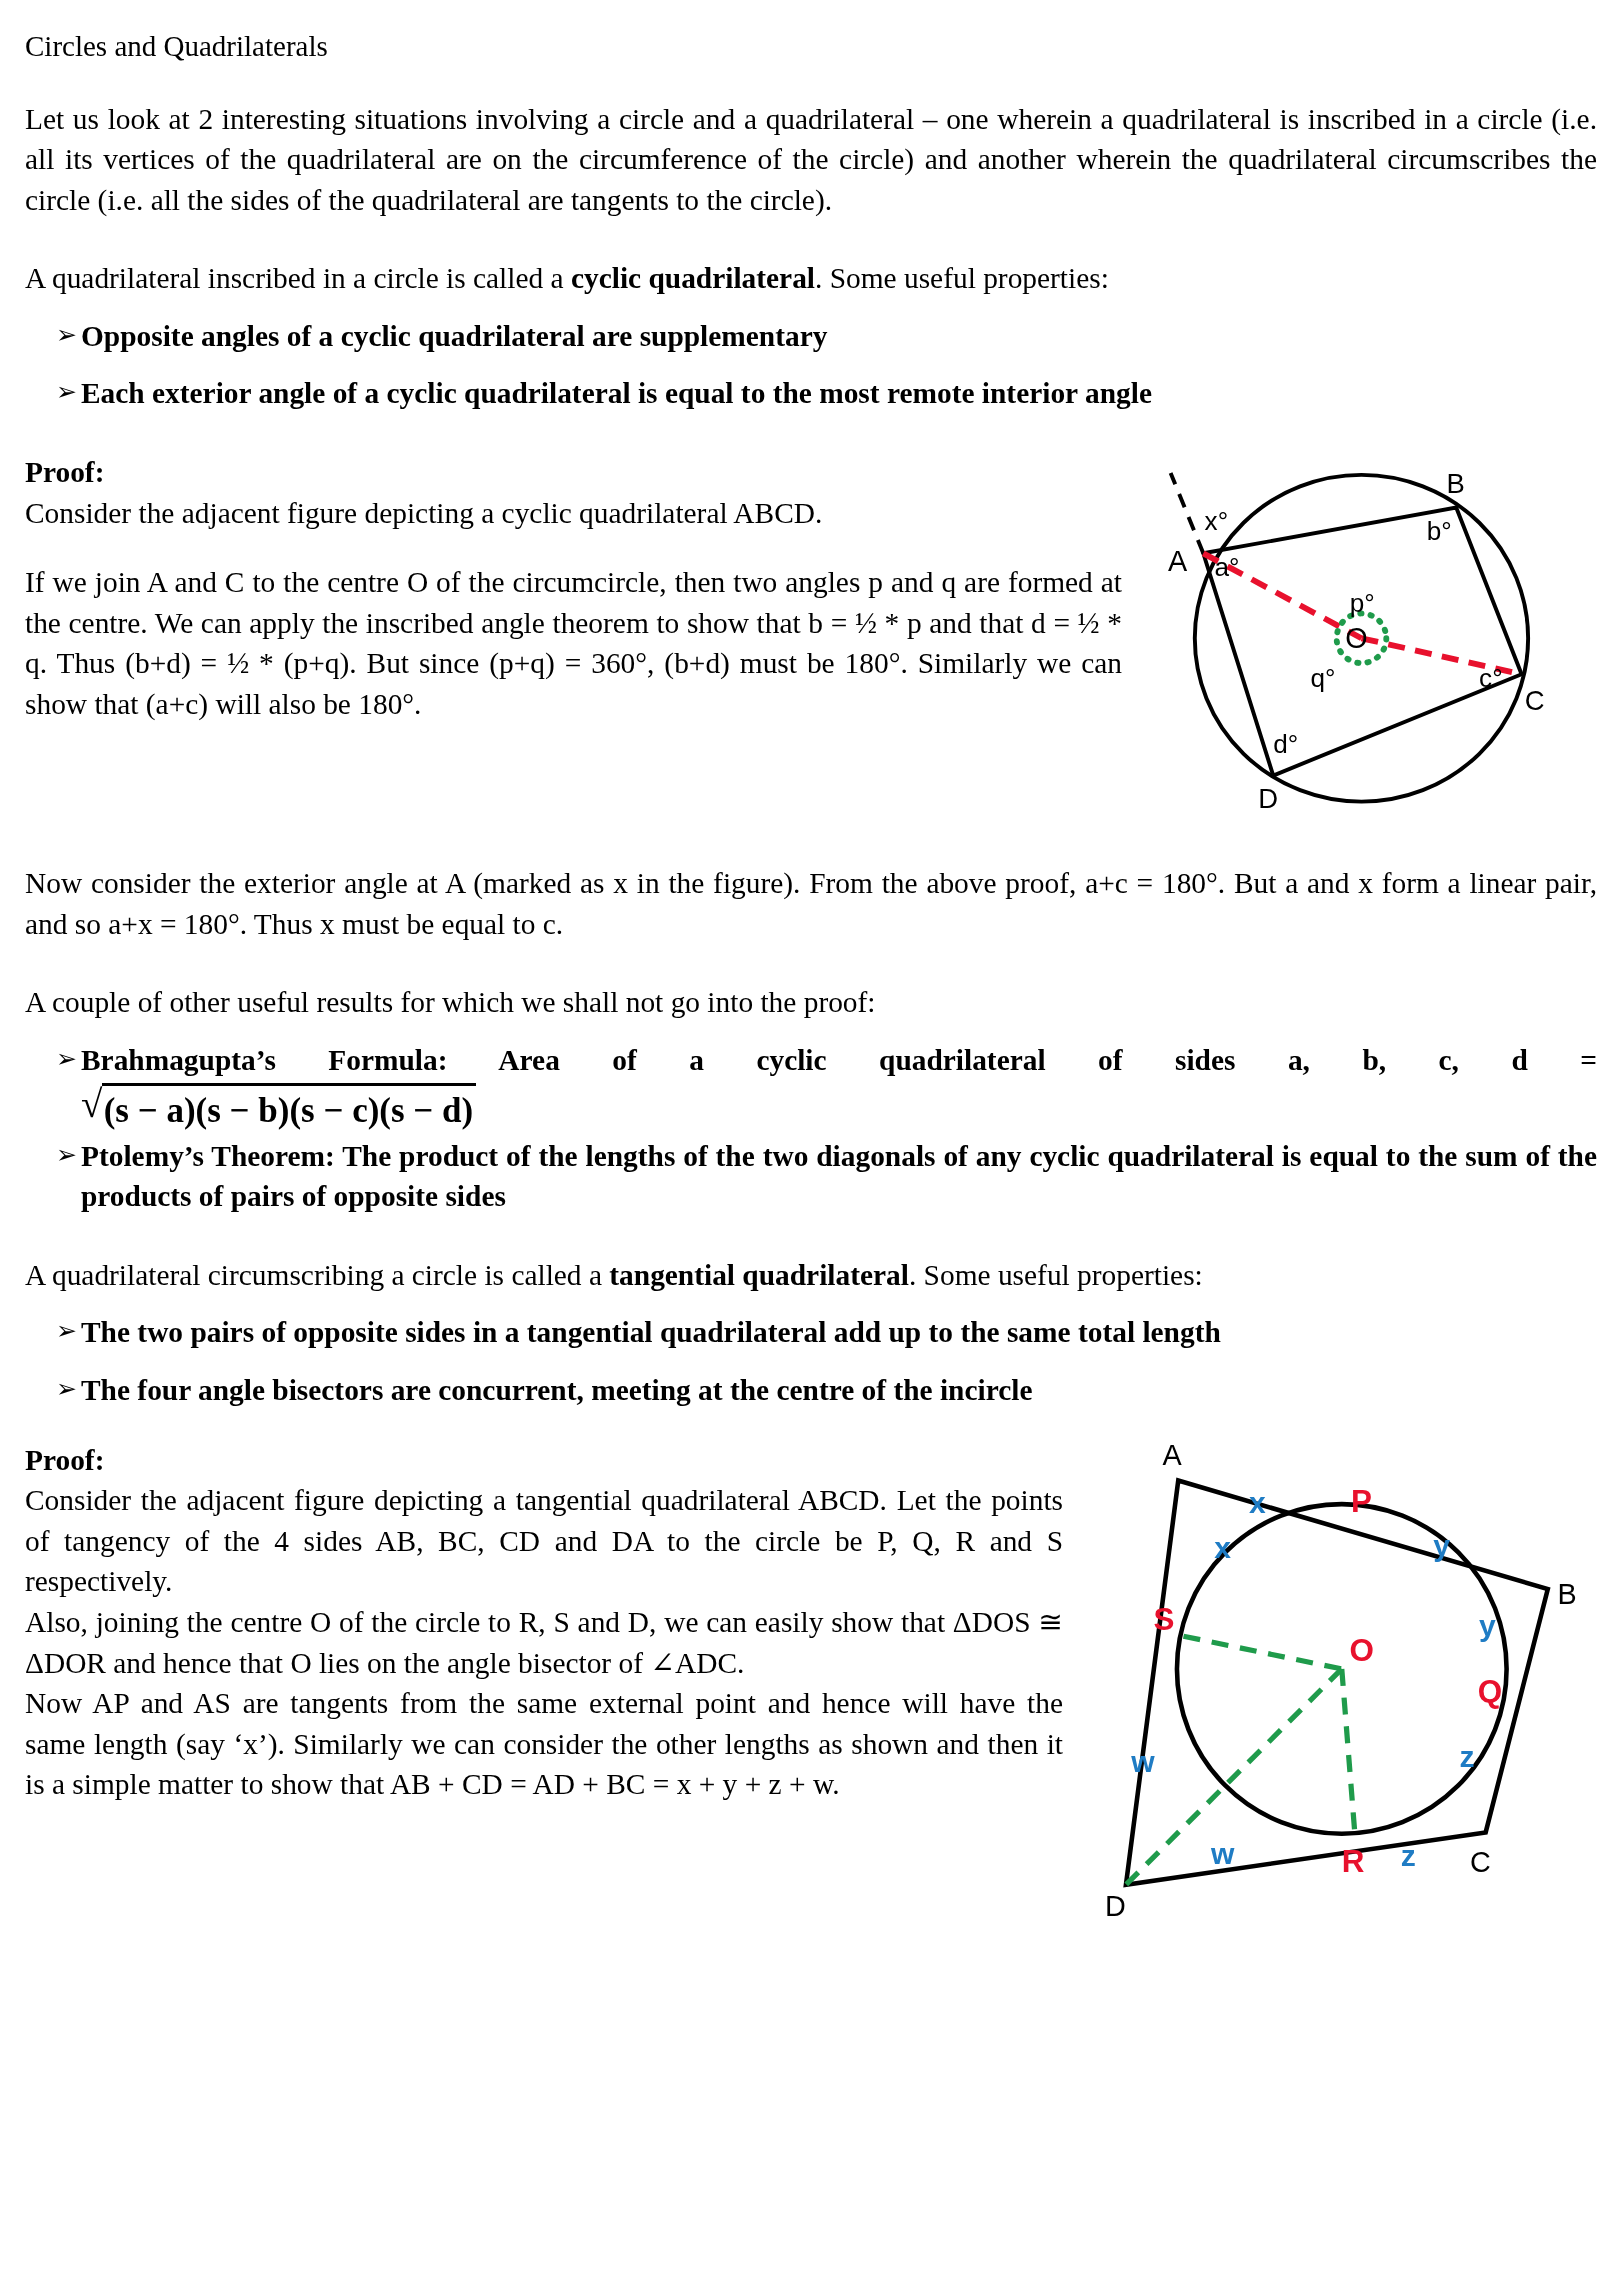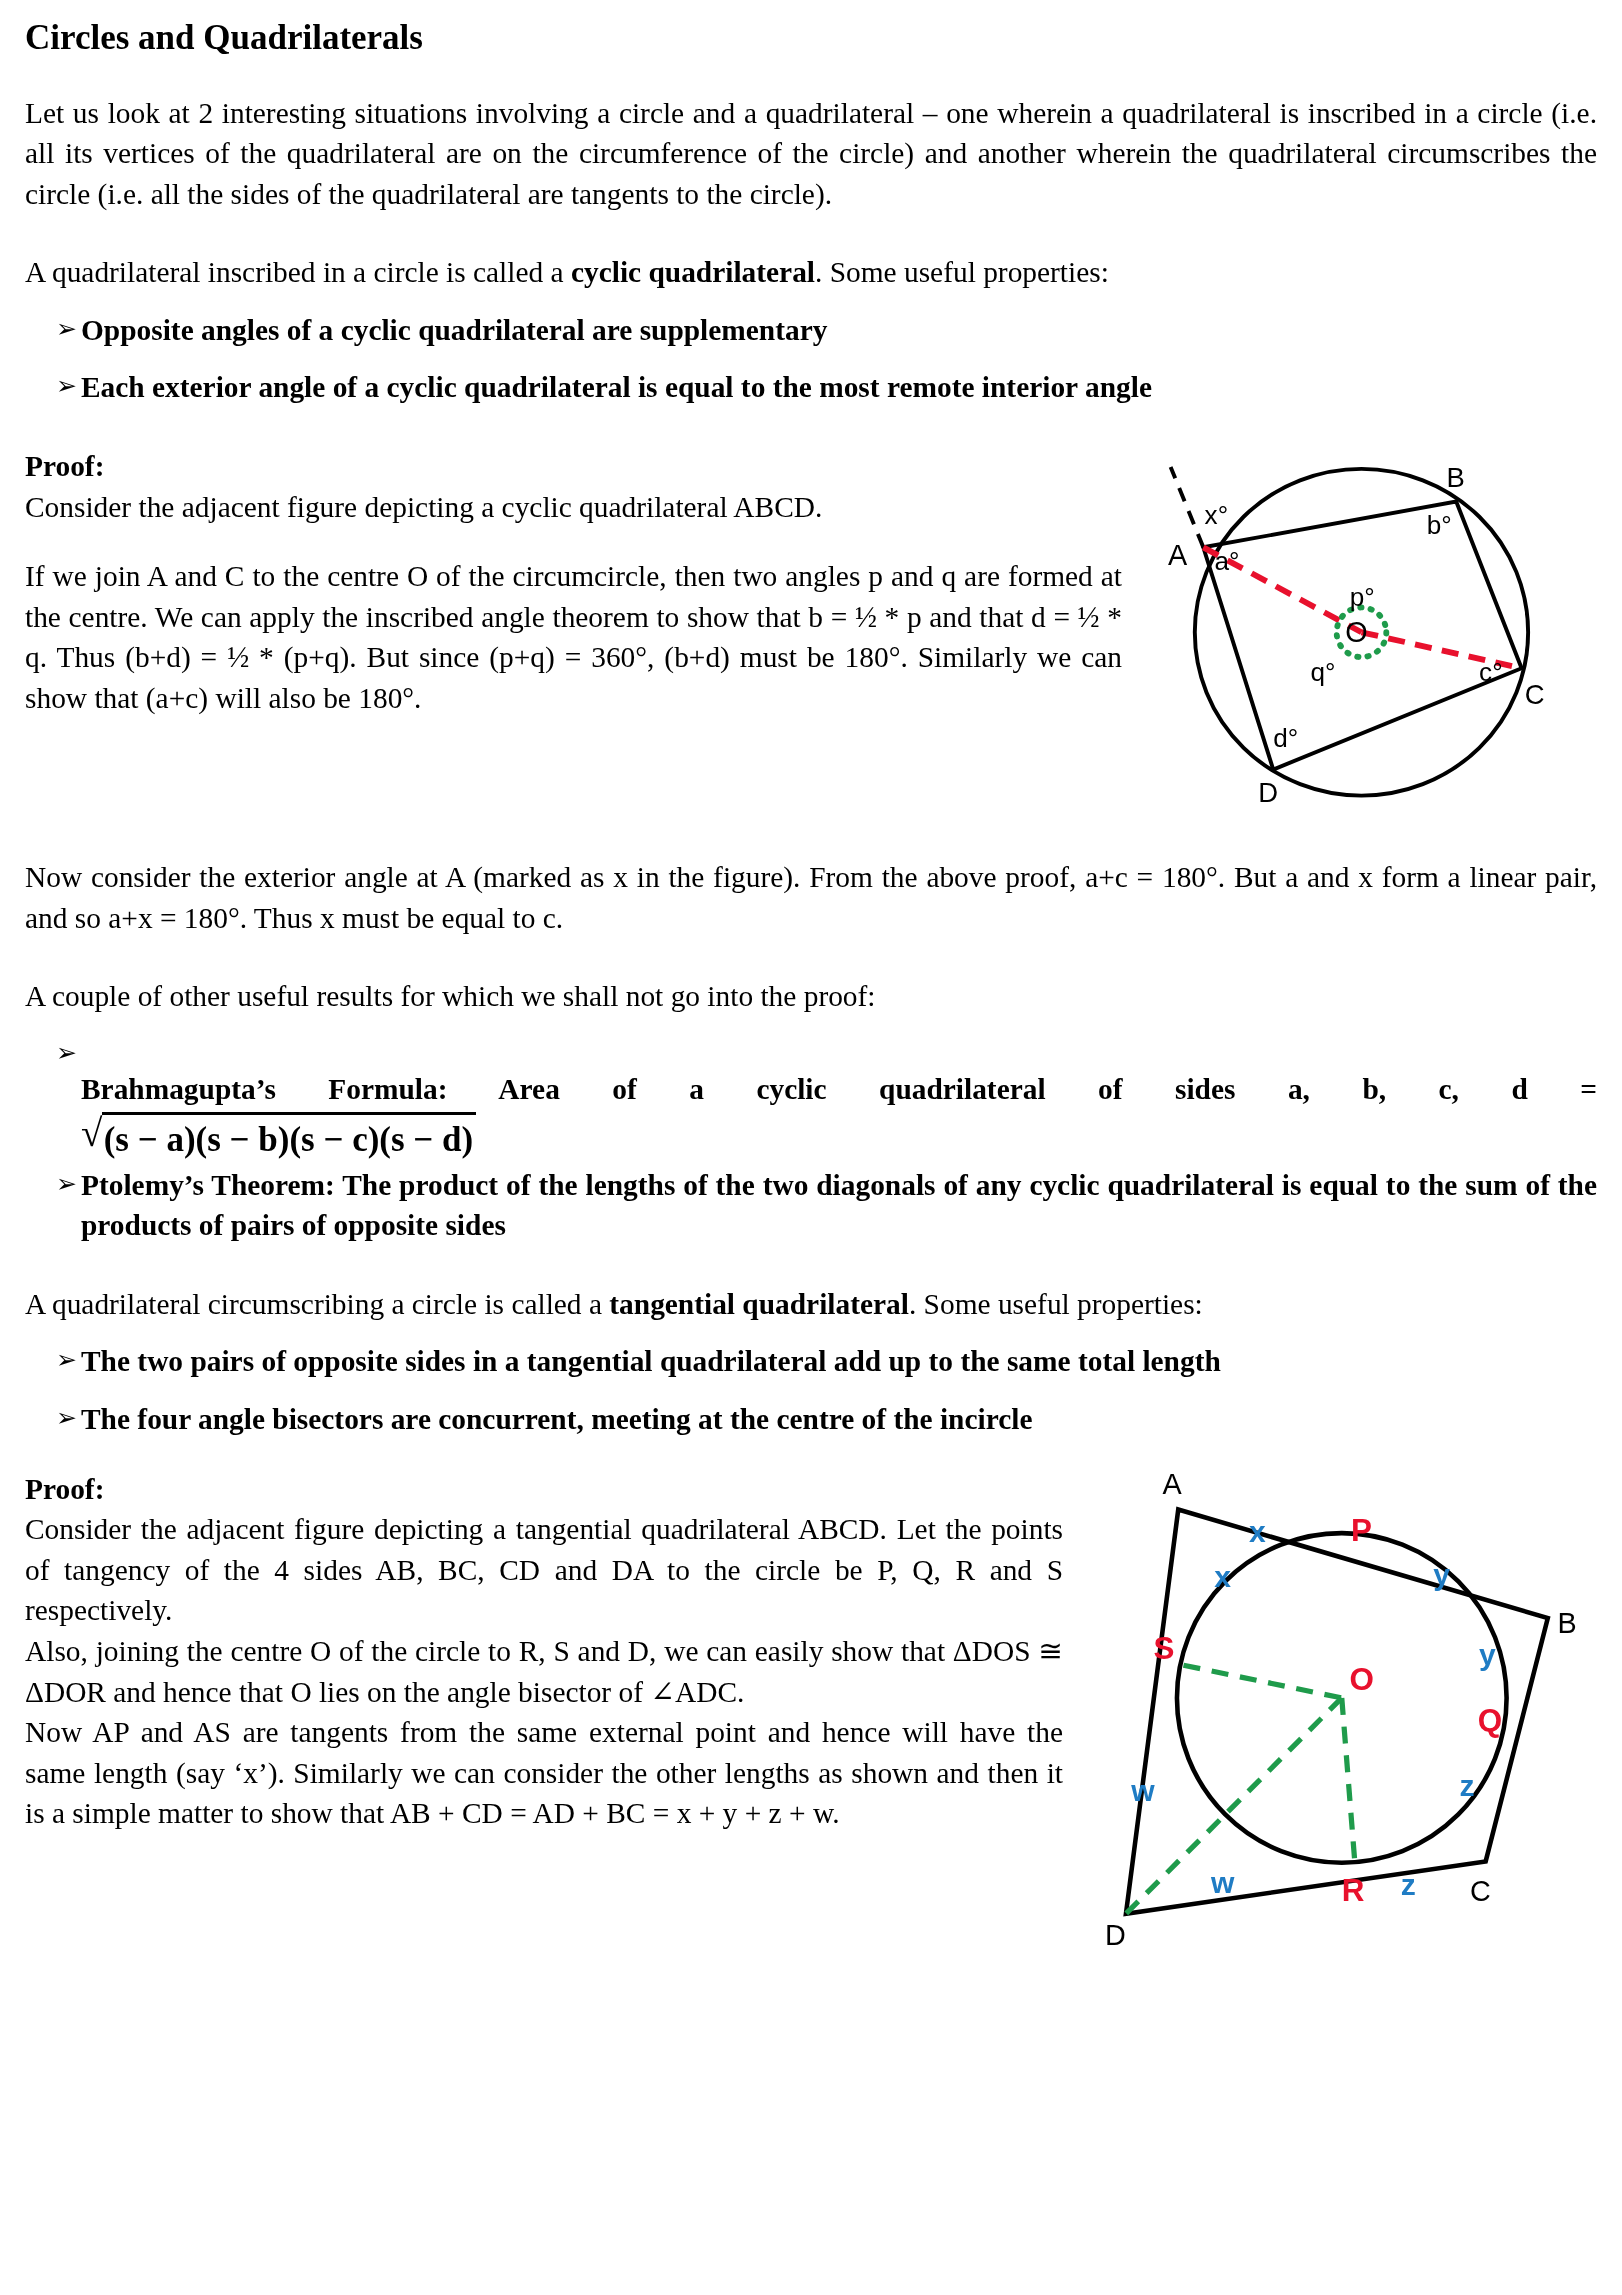--- a/index.html
+++ b/index.html
@@ -12,24 +12,24 @@
     width: 1623px;
     height: 2295px;
     background: #ffffff;
     font-family: "Liberation Serif", "DejaVu Serif", serif;
     color: #000000;
     box-sizing: border-box;
     padding: 19.6px 26px 0 25px;
     overflow: hidden;
   }
   .doc-title {
-    font-size: 35px;
-    font-weight: bold;
+    font-size: 29px;
+    font-weight: normal;
     line-height: 1.0;
-    margin: 0 0 0 0;
+    margin: 12px 0 0 0;
     letter-spacing: 0px;
   }
   .para {
     font-size: 29.4px;
     line-height: 1.38;
     text-align: justify;
     margin: 0;
   }
   .spacer-lg { height: 38px; }
   .spacer-md { height: 29px; }
@@ -153,21 +153,21 @@
 
   <div class="spacer-lg"></div>
 
   <p class="para">A couple of other useful results for which we shall not go into the proof:</p>
 
   <div class="spacer-sm"></div>
 
   <div class="bullet-row">
     <span class="bullet-glyph">➢</span>
     <span class="bullet-text">
-      <span class="justify-last-left" style="display:block;text-align:justify;text-align-last:justify;margin-top:35px;">Brahmagupta’s Formula: Area of a cyclic quadrilateral of sides a, b, c, d =</span>
+      <span class="justify-last-left" style="display:block;text-align:justify;text-align-last:justify;">Brahmagupta’s Formula: Area of a cyclic quadrilateral of sides a, b, c, d =</span>
       <span style="display:flex;align-items:baseline;margin-top:2.6px;">
         <span class="radical">
           <span class="sign">√</span>
           <span class="under">(s − a)(s − b)(s − c)(s − d)</span>
         </span>
       </span>
     </span>
   </div>
 
   <div class="bullet-row">

